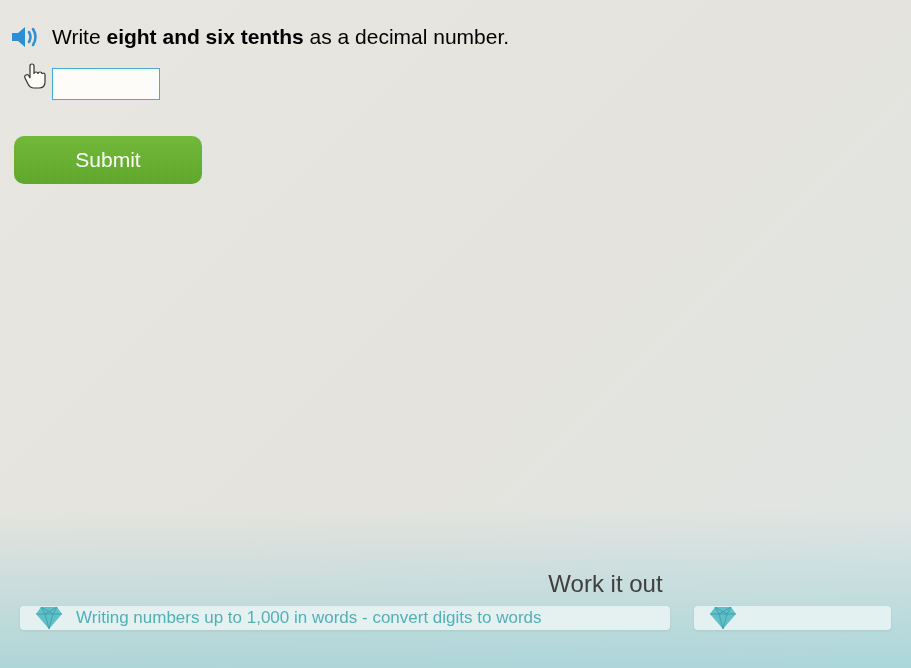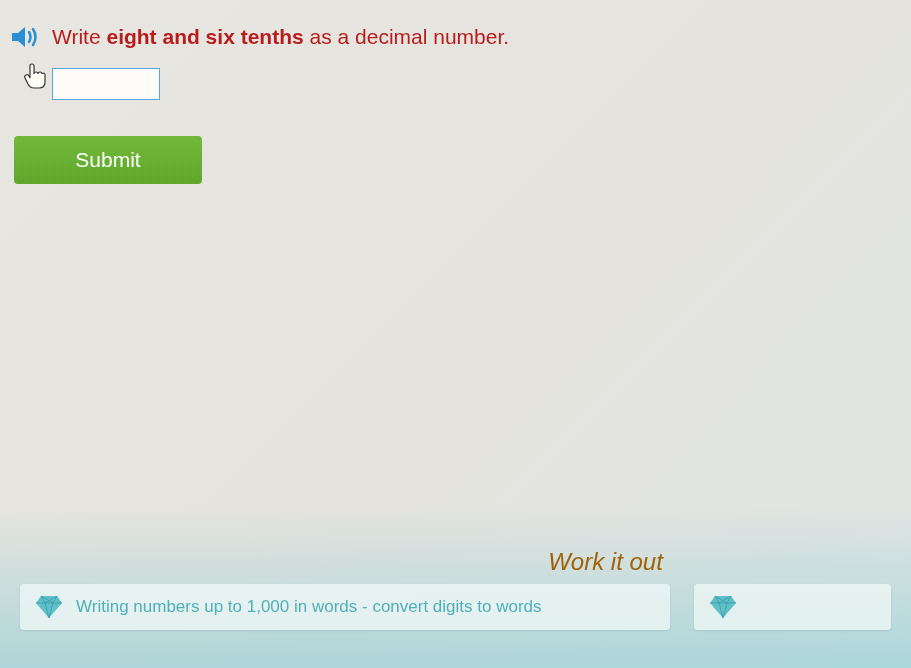--- a/index.html
+++ b/index.html
@@ -22,21 +22,21 @@
       gap: 12px;
     }
     .speaker-icon {
       width: 30px;
       height: 26px;
       flex-shrink: 0;
       cursor: pointer;
     }
     .question-text {
       font-size: 21px;
-      color: #b91c1c;
+      color: #000000;
     }
     .question-text .bold {
       font-weight: bold;
     }
     .input-row {
       margin-top: 18px;
       margin-left: 52px;
     }
     .answer-input {
       width: 108px;
@@ -48,57 +48,56 @@
       outline: none;
     }
     .submit-btn {
       margin-top: 36px;
       margin-left: 14px;
       width: 188px;
       height: 48px;
       background: linear-gradient(to bottom, #6fb838 0%, #5da628 100%);
       background-image: repeating-linear-gradient(90deg, rgba(255,255,255,0.03) 0 1px, transparent 1px 2px), linear-gradient(to bottom, #6fb838 0%, #5da628 100%);
       border: none;
-      border-radius: 4px;
+      border-radius: 10px;
       color: #ffffff;
       font-size: 21px;
       cursor: pointer;
       text-align: center;
     }
     .help-section {
       position: absolute;
       bottom: 0;
       left: 0;
       right: 0;
       padding: 0 20px 20px 20px;
     }
     .work-it-out {
       text-align: center;
-      color: #a16207;
+      color: #404040;
       font-size: 24px;
-      font-style: italic;
       margin-bottom: 8px;
       padding-left: 300px;
     }
     .not-ready {
       text-align: center;
       color: #555;
       font-size: 21px;
       margin-bottom: 28px;
       padding-left: 300px;
     }
     .cards-row {
       display: flex;
       gap: 24px;
       margin-bottom: 18px;
     }
     .card {
       background: rgba(235, 245, 245, 0.85);
       border-radius: 4px;
-      padding: 12px 16px;
+      padding: 1px 16px;
       display: flex;
       align-items: center;
       gap: 14px;
       cursor: pointer;
       box-shadow: 0 1px 3px rgba(0,0,0,0.08);
     }
     .card-1 {
       flex: 0 0 650px;
     }
     .card-2 {

